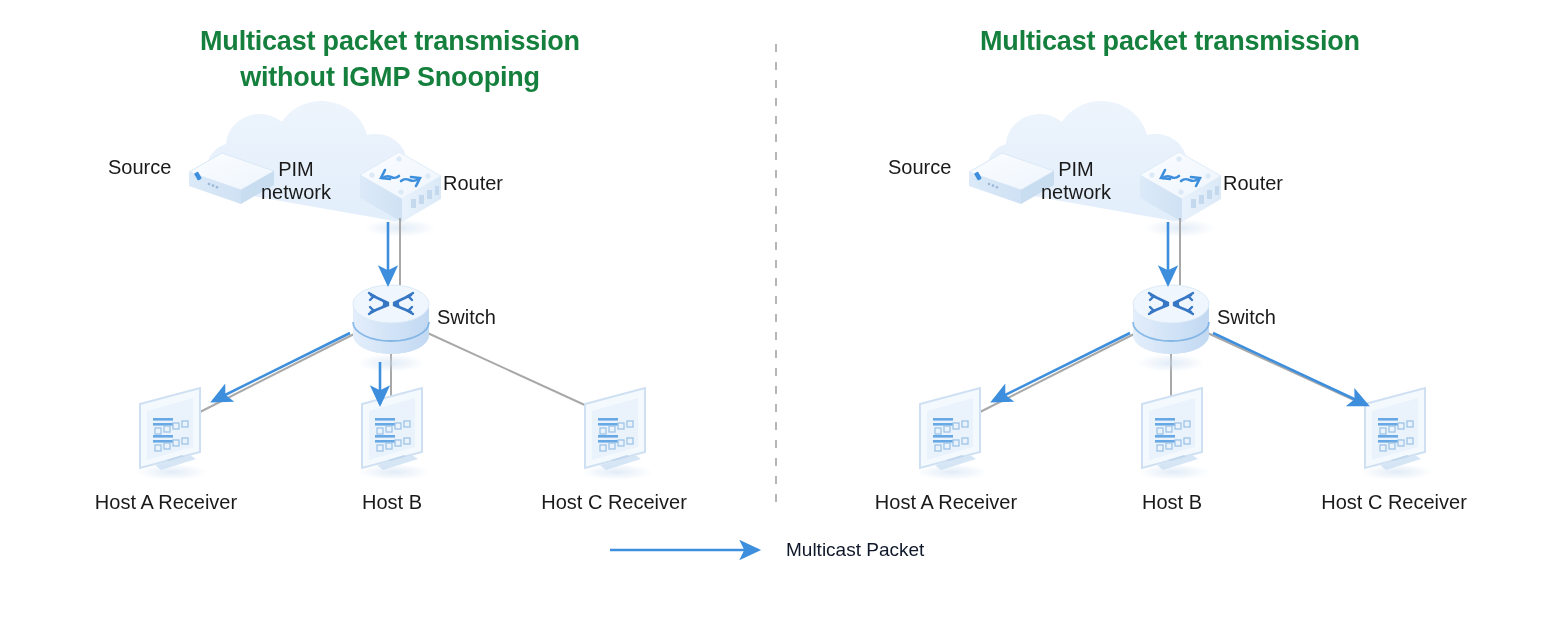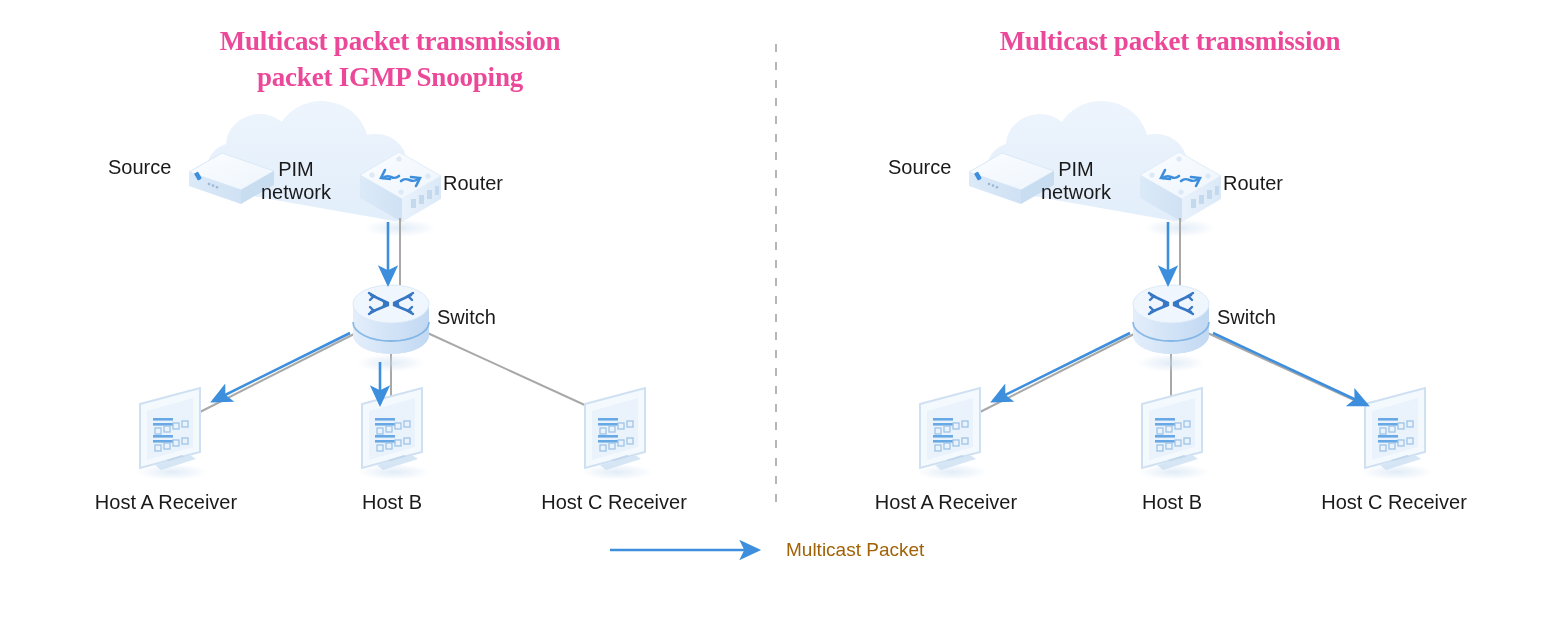--- a/index.html
+++ b/index.html
@@ -32,23 +32,22 @@
 
   .panel-title {
     position: absolute;
     left: 0;
     top: 24px;
     width: 780px;
     text-align: center;
     font-size: 27px;
     font-weight: bold;
     line-height: 1.33;
-    color: #ec4899;
+    color: #15803d;
     letter-spacing: -0.2px;
-    font-family: Liberation Serif, serif;
   }
   .panel-title .line { display: block; }
 
   .divider {
     position: absolute;
     left: 775px;
     top: 44px;
     width: 2px;
     height: 466px;
     background-image: linear-gradient(to bottom, #b6b6b6 0 8px, rgba(0,0,0,0) 8px 18px);
@@ -83,34 +82,34 @@
   .legend-inner {
     position: absolute;
     left: 608px;
     top: 0;
     display: flex;
     align-items: center;
     gap: 18px;
   }
   .legend-label {
     font-size: 19px;
-    color: #a16207;
+    color: #0f172a;
     white-space: nowrap;
   }
 </style>
 </head>
 <body>
 
 <div class="stage">
 
   <div class="panel panel-left">
 
     <div class="panel-title">
       <span class="line">Multicast packet transmission</span>
-      <span class="line">packet IGMP Snooping</span>
+      <span class="line">without IGMP Snooping</span>
     </div>
 
     <svg class="art" viewBox="0 0 780 530">
       <defs>
         <linearGradient id="cloudGradL" x1="0" y1="0" x2="0" y2="1">
           <stop offset="0%" stop-color="#edf4fc"></stop>
           <stop offset="100%" stop-color="#e2eefb"></stop>
         </linearGradient>
         <linearGradient id="topFaceL" x1="0" y1="0" x2="1" y2="1">
           <stop offset="0%" stop-color="#fbfdff"></stop>

